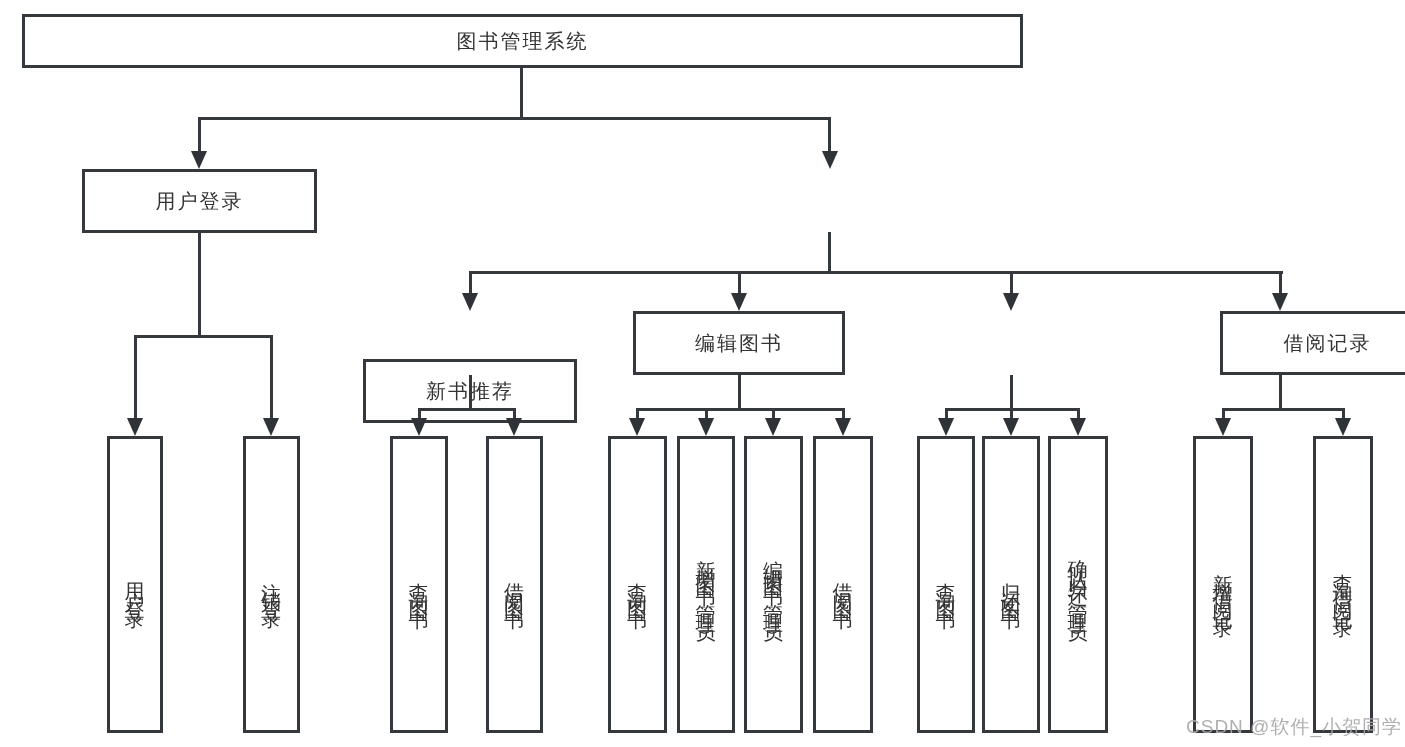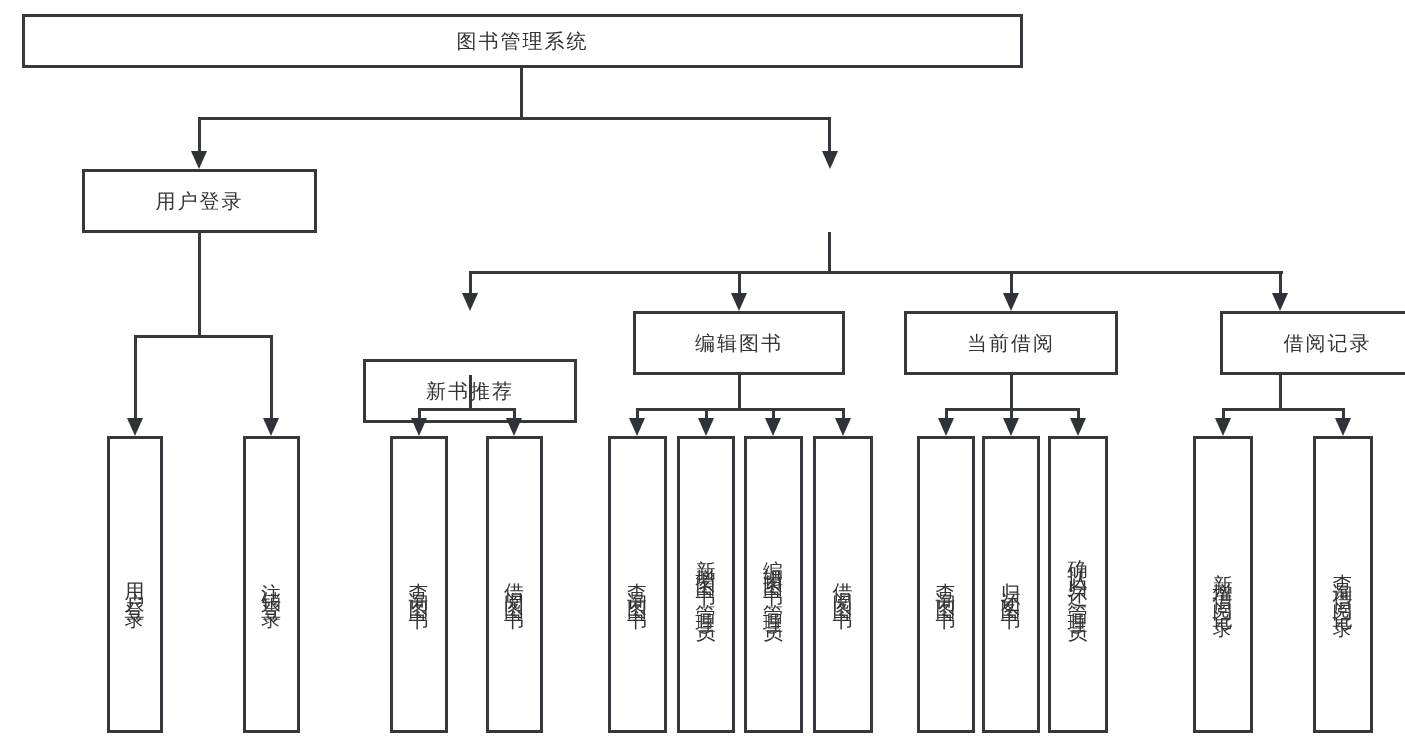--- a/index.html
+++ b/index.html
@@ -36,21 +36,20 @@
 <body>
 
 <div id="stage">
 
   <div class="node" style="left:22px;top:14px;width:1001px;height:54px;">图书管理系统</div>
 
   <div class="node" style="left:82px;top:169px;width:235px;height:64px;">用户登录</div>
 
   <div class="node" style="left:363px;top:311px;width:214px;height:64px;margin-top:48px;">新书推荐</div>
   <div class="node" style="left:633px;top:311px;width:212px;height:64px;">编辑图书</div>
-  <div class="node" style="left:904px;top:311px;width:214px;height:64px;">当前借阅</div>
   <div class="node" style="left:1220px;top:311px;width:215px;height:64px;">借阅记录</div>
 
   <div class="vnode" style="left:107px;top:436px;width:56px;height:297px;">
       <span class="vtext">用户登录</span>
     </div>
   <div class="vnode" style="left:243px;top:436px;width:57px;height:297px;">
       <span class="vtext">注销登录</span>
     </div>
 
   <div class="vnode" style="left:390px;top:436px;width:58px;height:297px;">
@@ -142,14 +141,15 @@
   <div class="ln" style="left:1077px;top:408px;width:3px;height:12px;"></div>
   <div class="tri" style="left:1070px;top:418px;"></div>
 
   <div class="ln" style="left:1279px;top:375px;width:3px;height:33px;"></div>
   <div class="ln" style="left:1222px;top:408px;width:123px;height:3px;"></div>
   <div class="ln" style="left:1222px;top:408px;width:3px;height:12px;"></div>
   <div class="tri" style="left:1215px;top:418px;"></div>
   <div class="ln" style="left:1342px;top:408px;width:3px;height:12px;"></div>
   <div class="tri" style="left:1335px;top:418px;"></div>
 
+  <div class="watermark">CSDN @软件_小贺同学</div>
 
 </div>
 
 </body></html>

